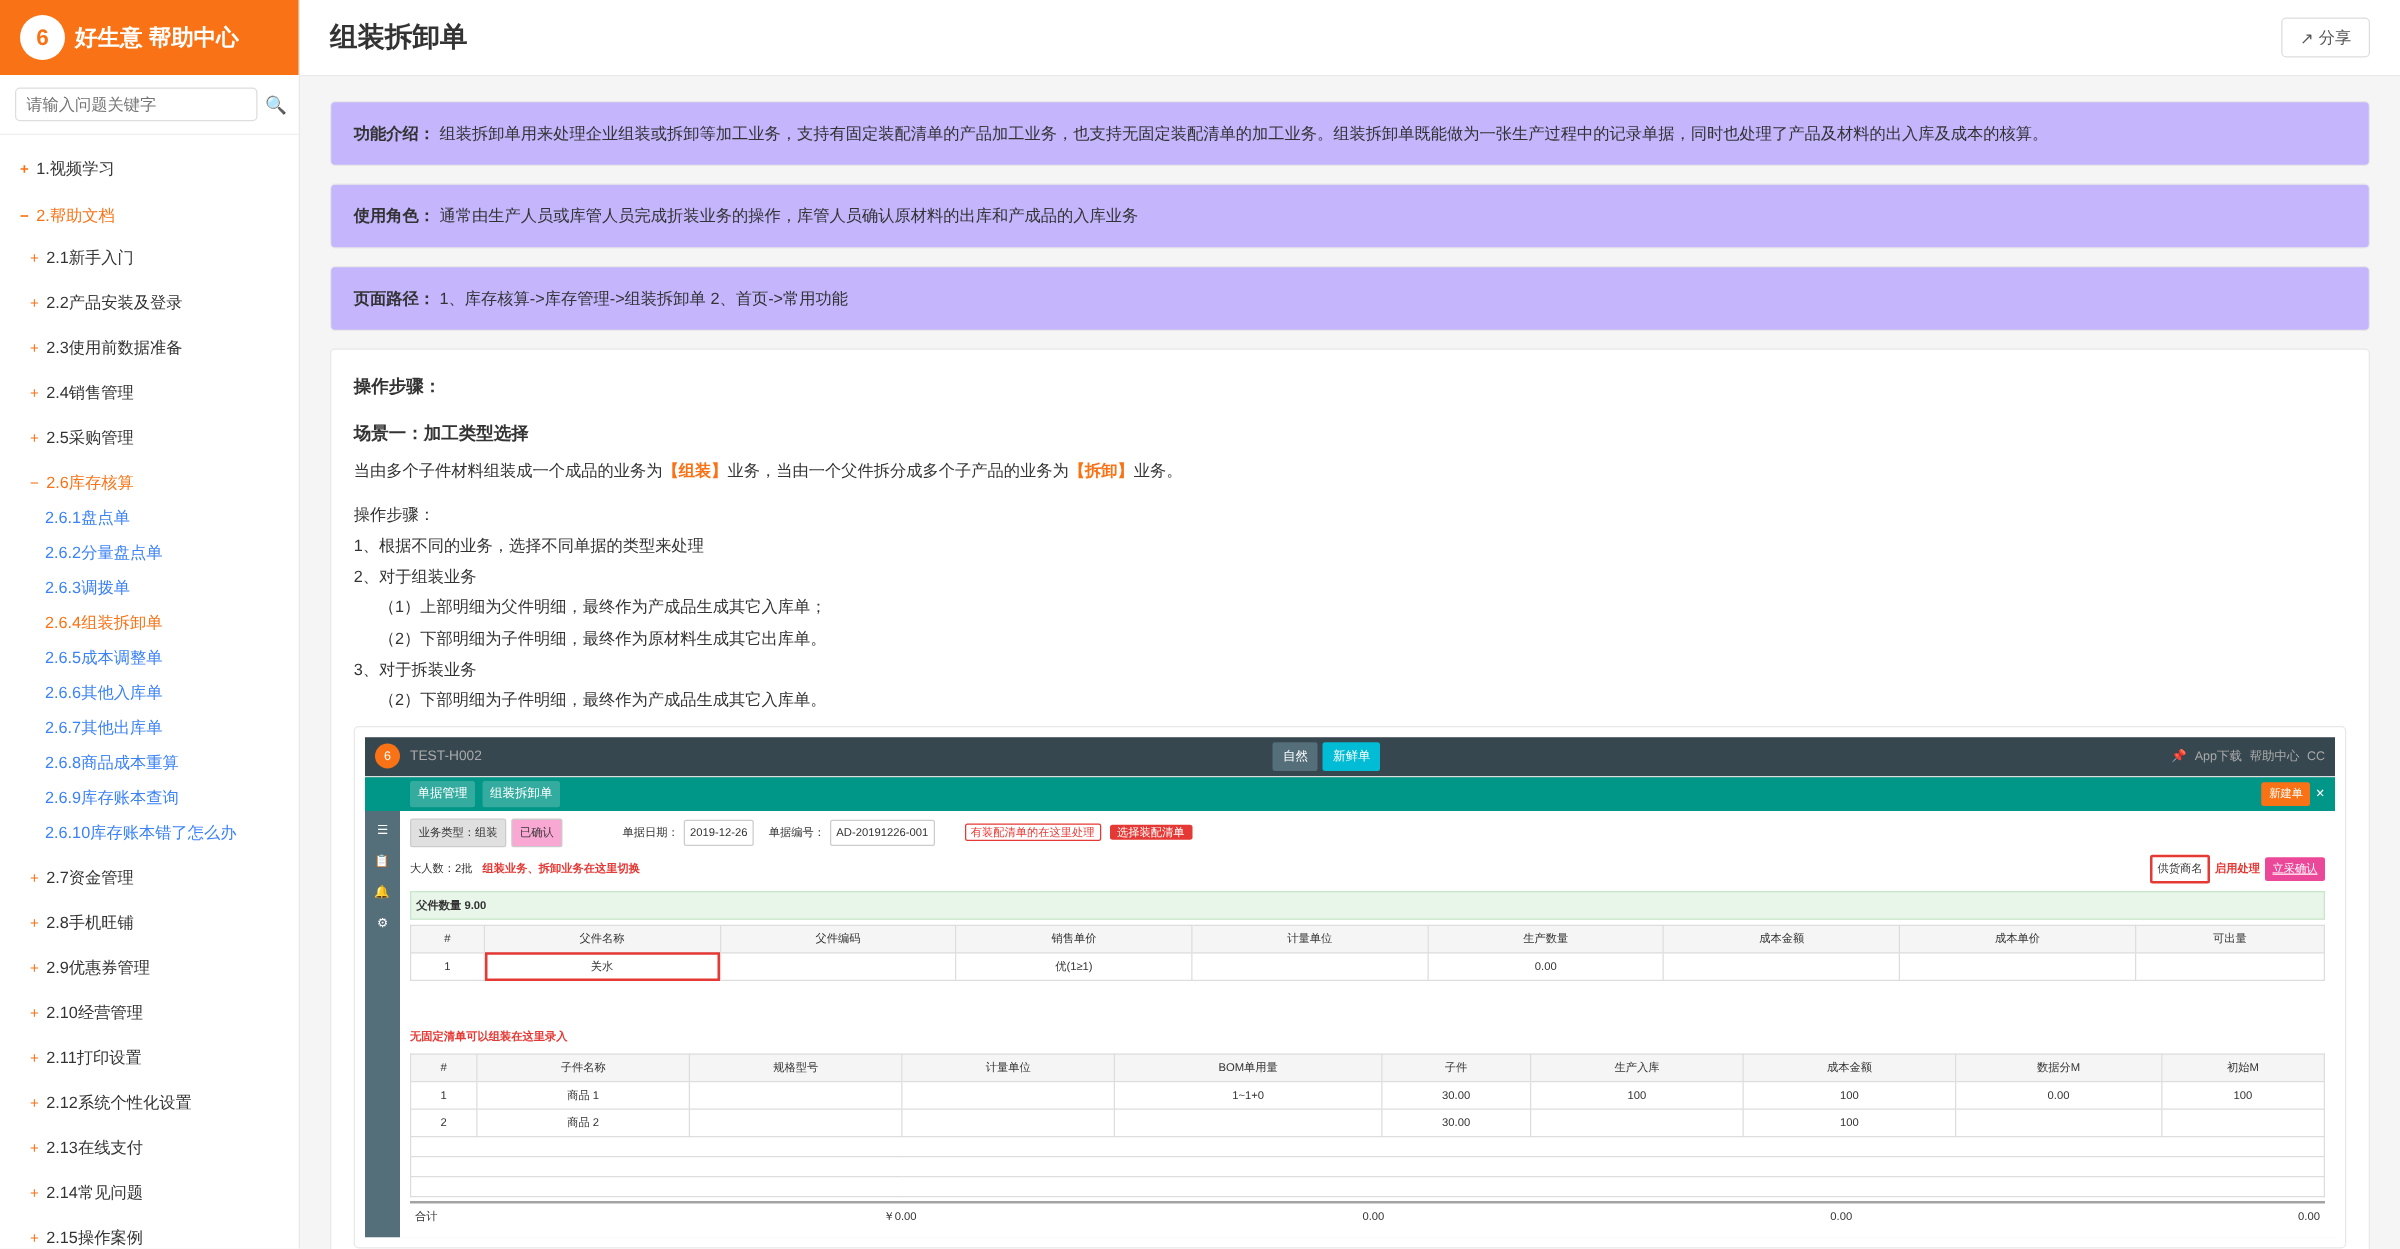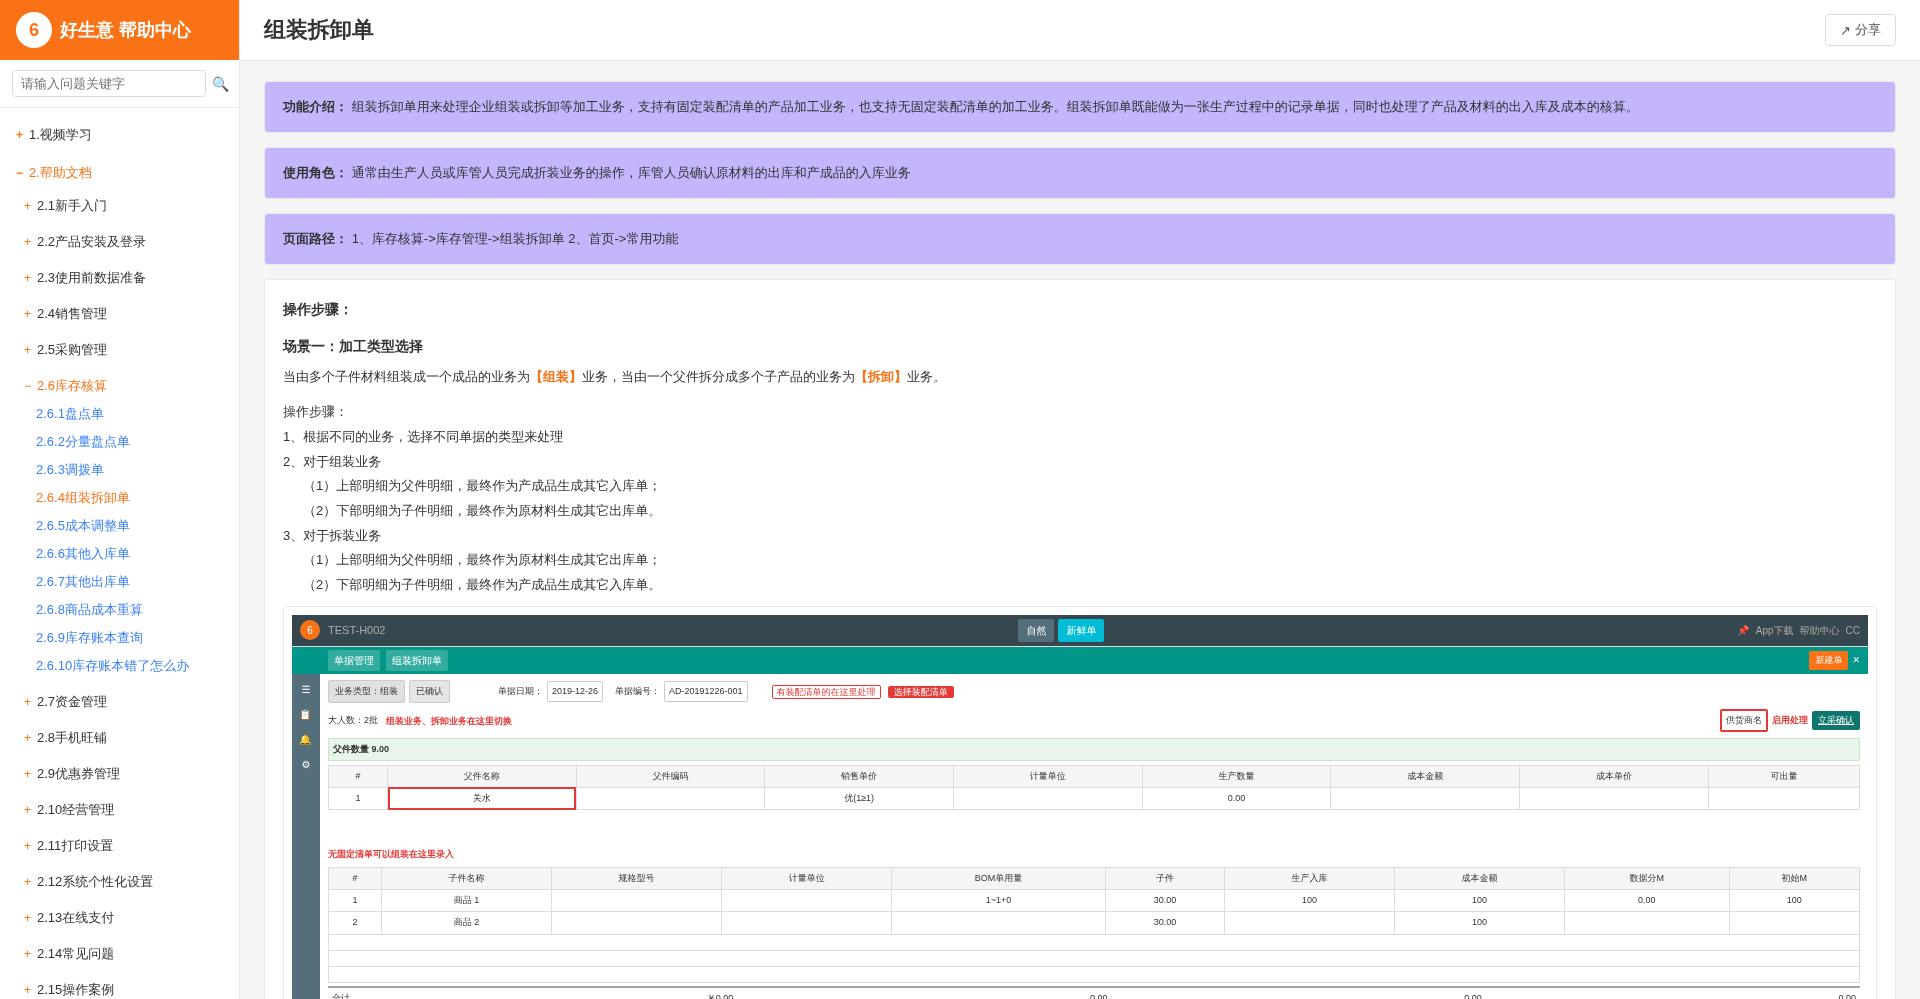--- a/index.html
+++ b/index.html
@@ -401,21 +401,20 @@
         当由多个子件材料组装成一个成品的业务为<span class="highlight">【组装】</span>业务，当由一个父件拆分成多个子产品的业务为<span class="highlight">【拆卸】</span>业务。
       </div>
 
       <div style="margin-top:10px;">操作步骤：</div>
 
       <div>1、根据不同的业务，选择不同单据的类型来处理</div>
       <div>2、对于组装业务</div>
       <div class="sub-item">（1）上部明细为父件明细，最终作为产成品生成其它入库单；</div>
       <div class="sub-item">（2）下部明细为子件明细，最终作为原材料生成其它出库单。</div>
       <div>3、对于拆装业务</div>
-      <div class="sub-item">（1）上部明细为父件明细，最终作为原材料生成其它出库单；</div>
       <div class="sub-item">（2）下部明细为子件明细，最终作为产成品生成其它入库单。</div>
 
       <div class="screenshot-container">
         <div class="mock-app" style="position:relative; min-height:280px;">
 
           <div class="mock-app-topbar" style="background:#37474f; color:white; padding:4px 8px; display:flex; align-items:center; gap:8px; font-size:11px;">
             <div style="width:20px;height:20px;background:#f97316;border-radius:50%;color:white;font-size:10px;display:flex;align-items:center;justify-content:center;">6</div>
             <span style="color:#aaa;">TEST-H002</span>
             <div style="flex:1;display:flex;justify-content:center;gap:4px;">
               <span style="padding:2px 8px;background:#546e7a;border-radius:2px;color:white;font-size:10px;text-align:center;">自然</span>
@@ -446,42 +445,42 @@
               <span style="color:white;font-size:10px;">☰</span>
               <span style="color:white;font-size:10px;">📋</span>
               <span style="color:white;font-size:10px;">🔔</span>
               <span style="color:white;font-size:10px;">⚙</span>
             </div>
 
             <div style="flex:1;padding:6px 8px;">
 
               <div style="display:flex;gap:4px;margin-bottom:6px;align-items:center;flex-wrap:wrap;">
                 <span style="background:#e0e0e0;border:1px solid #ccc;border-radius:2px;padding:2px 6px;font-size:9px;">业务类型：组装</span>
-                <span style="background:#e5e5e5;border:1px solid #ccc;border-radius:2px;padding:2px 6px;font-size:9px;">已确认</span>
+                <span style="background:#f9a8d4;border:1px solid #ccc;border-radius:2px;padding:2px 6px;font-size:9px;">已确认</span>
                 <span style="width:40px;"></span>
                 <span style="font-size:9px;">单据日期：</span>
                 <span style="border:1px solid #ccc;padding:1px 4px;font-size:9px;border-radius:2px;">2019-12-26</span>
                 <span style="font-size:9px;margin-left:8px;">单据编号：</span>
                 <span style="border:1px solid #ccc;padding:1px 4px;font-size:9px;border-radius:2px;">AD-20191226-001</span>
 
                 <div style="position:relative;margin-left:20px;">
                   <span style="color:#e53935;font-size:9px;border:1px solid #e53935;padding:1px 4px;border-radius:2px;">有装配清单的在这里处理</span>
                   <span style="background:#e53935;color:white;border-radius:2px;padding:1px 6px;font-size:9px;margin-left:4px;">选择装配清单</span>
                 </div>
               </div>
 
               <div style="display:flex;align-items:center;gap:8px;margin-bottom:6px;">
                 <span style="font-size:9px;">大人数：2批</span>
                 <div style="position:relative;">
                   <span style="color:#e53935;font-size:9px;font-weight:bold;">组装业务、拆卸业务在这里切换</span>
                 </div>
                 <div style="margin-left:auto;display:flex;align-items:center;gap:4px;">
                   <span style="border:2px solid #e53935;padding:1px 4px;font-size:9px;border-radius:2px;">供货商名</span>
                   <span style="color:#e53935;font-size:9px;font-weight:bold;">启用处理</span>
-                  <span style="background:#0f766e;color:white;padding:1px 6px;font-size:9px;border-radius:2px;text-decoration:underline;">立采确认</span>
+                  <span style="background:#ec4899;color:white;padding:1px 6px;font-size:9px;border-radius:2px;text-decoration:underline;">立采确认</span>
                 </div>
               </div>
 
               <div style="background:#e8f5e9;border:1px solid #c8e6c9;padding:2px 4px;font-size:9px;margin-bottom:2px;font-weight:bold;">
                 父件数量 9.00
               </div>
               <table class="mock-table" style="margin-bottom:4px;">
                 <thead>
                   <tr>
                     <th>#</th>

